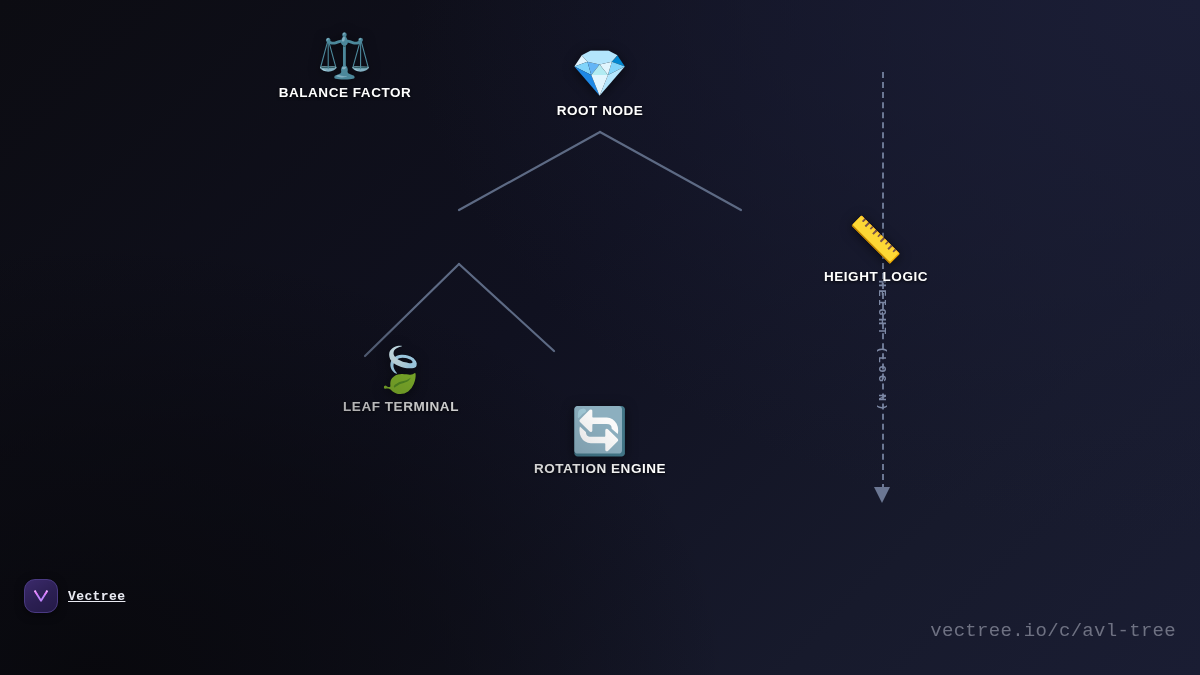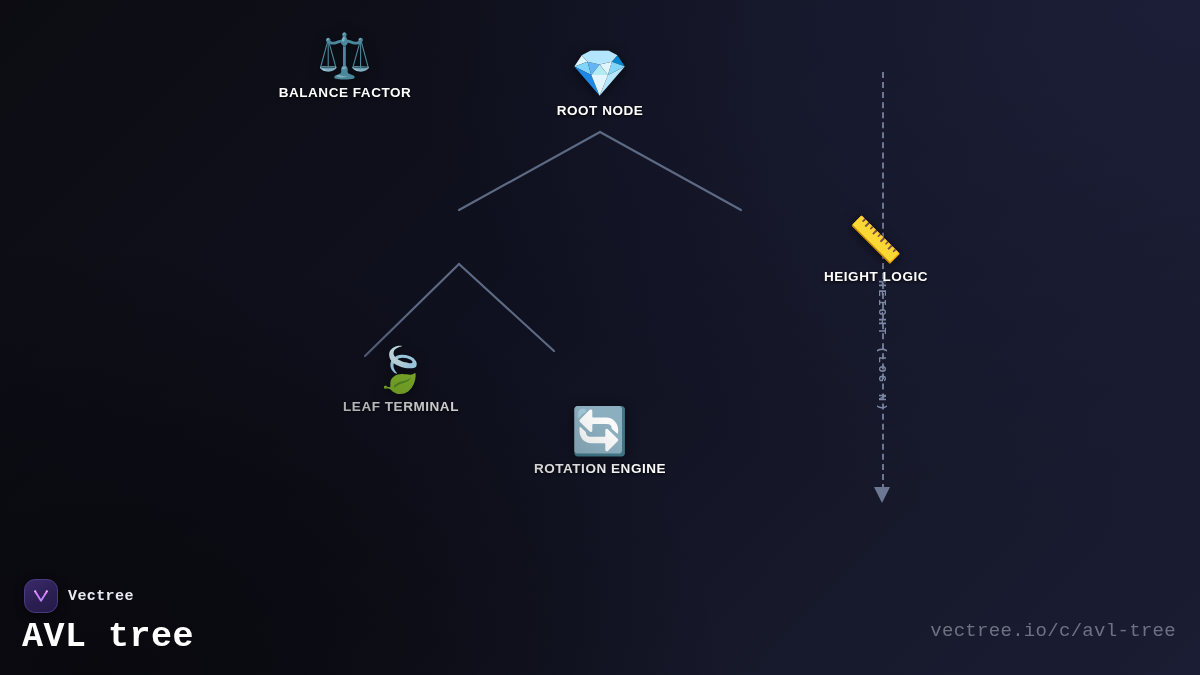--- a/index.html
+++ b/index.html
@@ -100,24 +100,25 @@
   #brand-mark {
     width:34px; height:34px;
     border-radius:11px;
     background:linear-gradient(150deg,#3b2a6b 0%,#2b1f52 55%,#241a47 100%);
     border:1px solid #4a3a82;
     display:flex; align-items:center; justify-content:center;
     box-shadow:0 2px 8px rgba(0,0,0,0.5);
   }
   #brand-name {
     font-family:"Liberation Mono", monospace;
-    font-size:15px;
+    font-size:13px;
     font-weight:bold;
     color:#e9eaf2;
     letter-spacing:0.4px;
+    text-decoration:underline;
   }
   #page-title {
     position:absolute; left:22px; top:52px;
     font-family:"Liberation Mono", monospace;
     font-size:35px;
     font-weight:bold;
     color:#ffffff;
     letter-spacing:0.5px;
     white-space:nowrap;
   }
@@ -183,18 +184,17 @@
           <path d="M4.2 5.6 L10 14.8 L15.8 5.6" fill="none" stroke="#c084fc" stroke-width="1.9" stroke-linecap="round" stroke-linejoin="round"></path>
           <path d="M4.2 5.6 L6.0 8.4" fill="none" stroke="#e879f9" stroke-width="1.5" stroke-linecap="round"></path>
           <path d="M15.8 5.6 L14.0 8.4" fill="none" stroke="#e879f9" stroke-width="1.5" stroke-linecap="round"></path>
           <circle cx="4.2" cy="5.2" r="1.0" fill="#f0abfc"></circle>
           <circle cx="15.8" cy="5.2" r="1.0" fill="#f0abfc"></circle>
         </svg>
       </span>
       <span id="brand-name">Vectree</span>
     </div>
 
-    <div id="page-title">AVL tree</div>
 
     <div id="site-url">vectree.io/c/avl-tree</div>
   </div>
 
 </div>
 
 </body></html>

